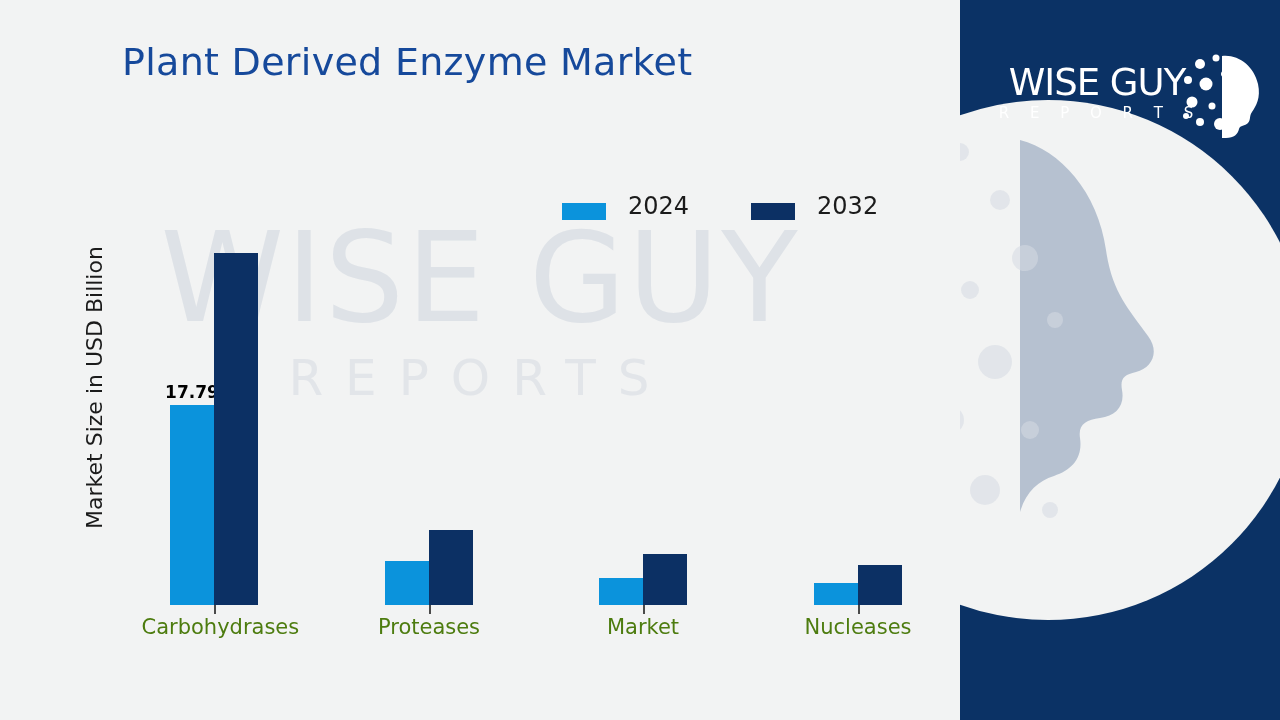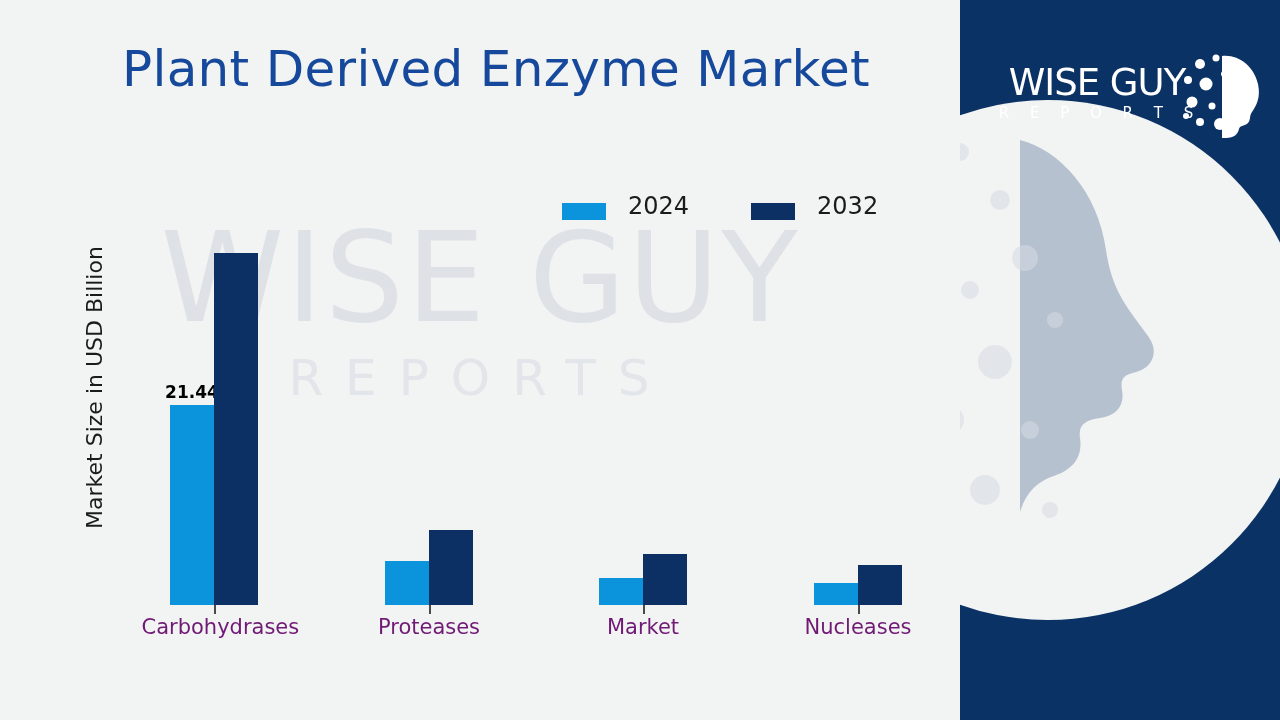--- a/index.html
+++ b/index.html
@@ -28,21 +28,21 @@
     color:#dee2e7;
   }
   #watermark .wm-sub {
     font-size:50px; font-weight:400; letter-spacing:22px; line-height:1.2;
     color:#e2e5e9; margin-top:8px;
   }
 
   
   #chart-title {
     position:absolute; left:122px; top:40px;
-    font-size:50px; font-weight:400; color:#16499b;
+    font-size:38px; font-weight:400; color:#16499b;
     letter-spacing:0.3px; white-space:nowrap;
   }
 
   
   #y-axis-label {
     position:absolute; left:-86px; top:375px;
     width:360px; text-align:center;
     transform:rotate(-90deg);
     font-size:22px; color:#1b1b1b; white-space:nowrap;
   }
@@ -73,21 +73,21 @@
     margin-bottom:3px; white-space:nowrap;
   }
   .tick {
     position:absolute; bottom:-9px; left:44px;
     width:2px; height:9px; background:#4a4a4a;
   }
   .cat-label {
     position:absolute; top:100%; left:44px;
     transform:translateX(-50%);
     margin-top:11px;
-    font-size:21px; color:#701a75;
+    font-size:21px; color:#4d7c0f;
     text-align:center; width:145px; line-height:1.12;
   }
 
   
   #brand-panel {
     position:absolute; left:960px; top:0; width:320px; height:720px;
     background:#0b3265; overflow:hidden;
   }
   #brand-circle {
     position:absolute; left:-172px; top:100px;
@@ -140,21 +140,21 @@
       </div>
       <div class="legend-item">
         <span class="legend-swatch" style="background:#0c3064"></span>
         <span class="legend-label">2032</span>
       </div>
     </div>
 
     <div id="plot">
         <div class="bar-group" style="left: 170px; width: 88px;">
           <div class="bar b2024" style="height: 200px; background: rgb(11, 147, 220);">
-            <span class="bar-value">21.44</span>
+            <span class="bar-value">17.79</span>
           </div>
           <div class="bar b2032" style="height: 352px; background: rgb(12, 48, 100);"></div>
           <span class="tick"></span>
           <div class="cat-label">Carbohydrases</div>
         </div>
         <div class="bar-group" style="left: 385px; width: 88px;">
           <div class="bar b2024" style="height: 44px; background: rgb(11, 147, 220);"></div>
           <div class="bar b2032" style="height: 75px; background: rgb(12, 48, 100);"></div>
           <span class="tick"></span>
           <div class="cat-label">Proteases</div>

